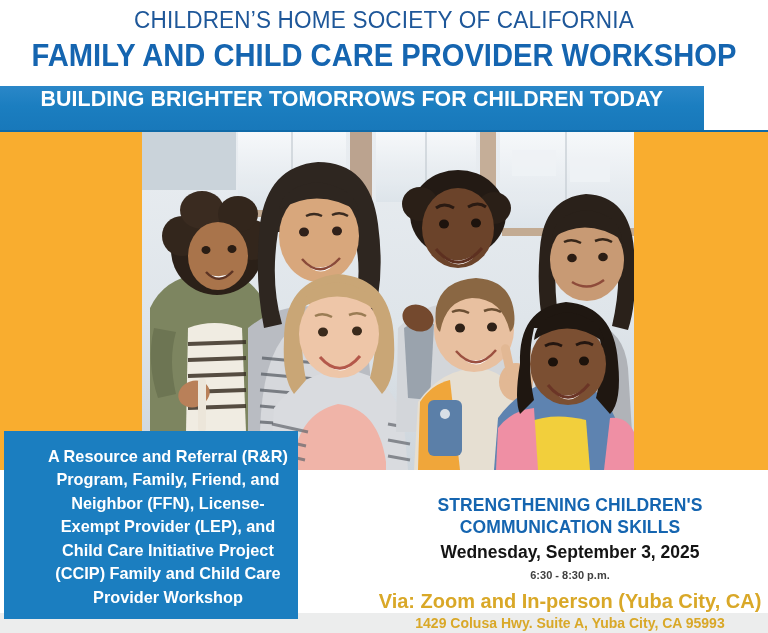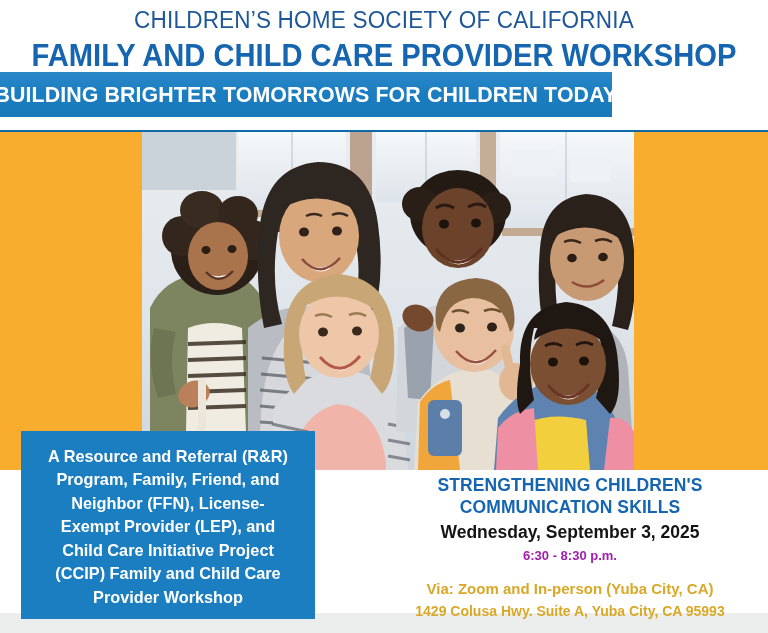--- a/index.html
+++ b/index.html
@@ -48,25 +48,25 @@
     font-weight: bold;
     letter-spacing: 0px;
     color: #1565b0;
     transform: scaleX(0.94);
     white-space: nowrap;
   }
 
   
   .banner {
     position: absolute;
-    left: 0; top: 72px;
-    width: 612px; height: 45px;
+    left: 0; top: 86px;
+    width: 704px; height: 45px;
     background: linear-gradient(180deg,#2a87c8 0%, #1b7ec0 45%, #1878ba 100%);
     display: flex;
-    align-items: center;
+    align-items: flex-start;
     justify-content: center;
   }
   .banner-text {
     font-family: "Liberation Sans Narrow", "Liberation Sans", sans-serif;
     font-size: 22.5px;
     font-weight: bold;
     color: #ffffff;
     letter-spacing: 0.1px;
     transform: scaleX(0.95);
     white-space: nowrap;
@@ -106,28 +106,28 @@
   .bottom-strip {
     position: absolute;
     left: 0; top: 613px;
     width: 768px; height: 20px;
     background: #eceded;
   }
 
   
   .desc-box {
     position: absolute;
-    left: 21px; top: 431px;
+    left: 4px; top: 431px;
     width: 294px; height: 188px;
     background: #1b7ec0;
     box-sizing: border-box;
     padding: 14px 10px 10px 10px;
     display: flex;
     align-items: center;
-    justify-content: center;
+    justify-content: flex-end;
   }
   .desc-text {
     color: #ffffff;
     font-family: "Liberation Sans", sans-serif;
     font-size: 16.3px;
     font-weight: bold;
     line-height: 23.5px;
     text-align: center;
     white-space: pre-line;
   }
@@ -140,42 +140,43 @@
     text-align: center;
   }
   .info-title {
     color: #1565b0;
     font-family: "Liberation Sans", sans-serif;
     font-weight: bold;
     font-size: 17.5px;
     line-height: 22px;
     letter-spacing: 0.1px;
     white-space: pre-line;
+    margin-top: 20px;
   }
   .info-date {
     margin-top: 3px;
     color: #141414;
     font-family: "Liberation Sans", sans-serif;
     font-weight: bold;
     font-size: 17.5px;
     line-height: 23px;
   }
   .info-time {
-    color: #a21caf;
-    font-family: "Liberation Sans", sans-serif;
-    font-weight: bold;
-    font-size: 13px;
+    color: #404040;
+    font-family: "Liberation Sans", sans-serif;
+    font-weight: bold;
+    font-size: 11px;
     line-height: 23px;
   }
   .info-via {
-    margin-top: 11px;
+    margin-top: 3px;
     color: #d9a828;
     font-family: "Liberation Sans", sans-serif;
     font-weight: bold;
-    font-size: 15px;
+    font-size: 20px;
     line-height: 22px;
   }
   .info-addr {
     color: #d9a828;
     font-family: "Liberation Sans", sans-serif;
     font-weight: bold;
     font-size: 14px;
     line-height: 22px;
   }
 </style>

